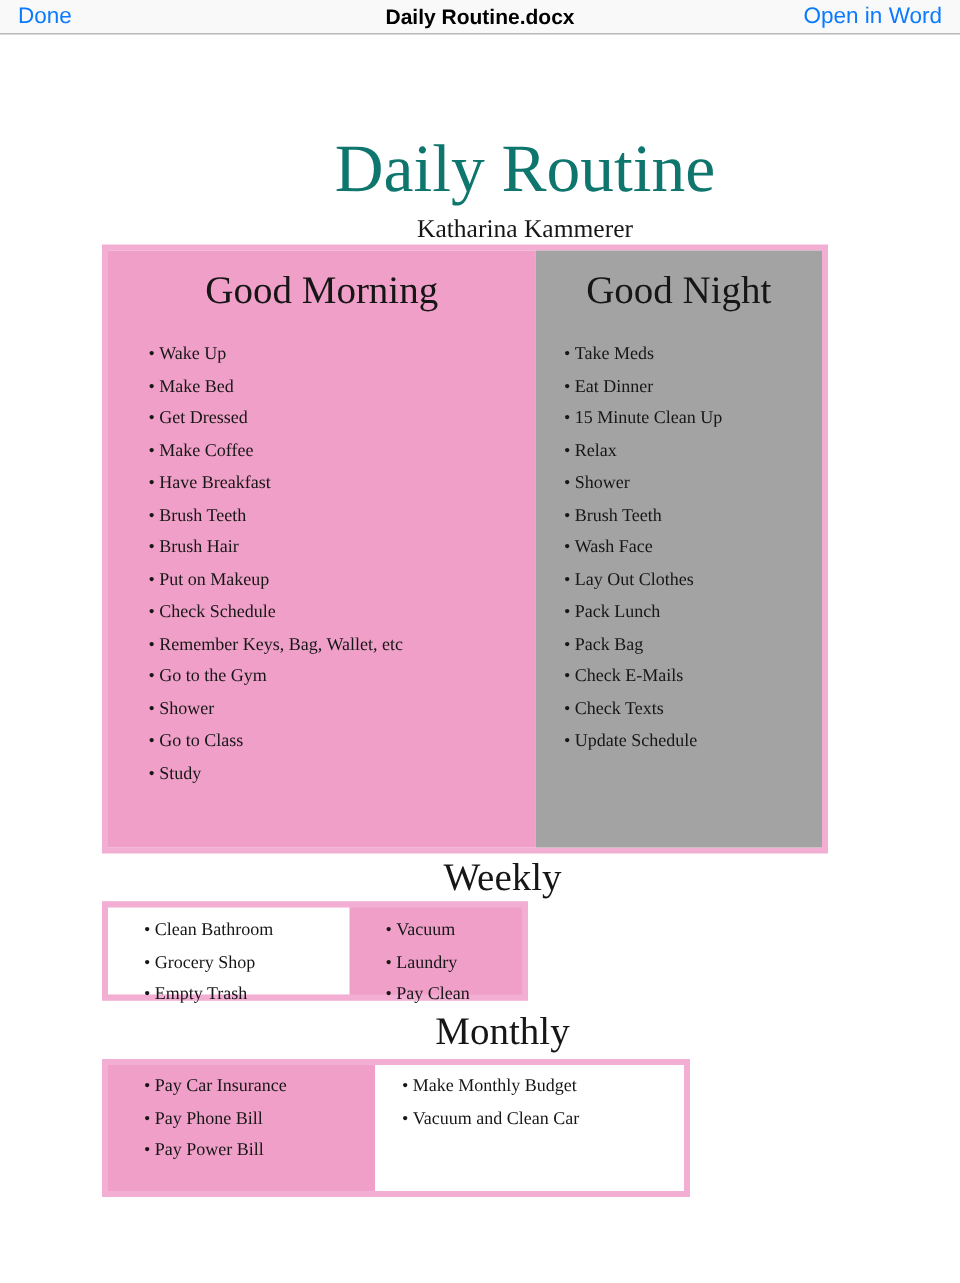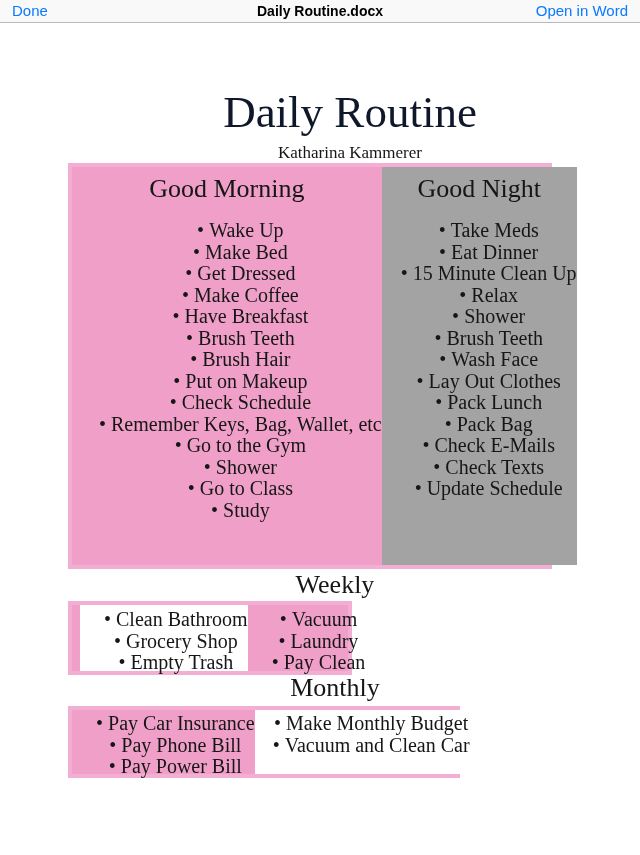--- a/index.html
+++ b/index.html
@@ -45,21 +45,21 @@
     white-space: nowrap;
   }
   
   .doc-title {
     position: absolute;
     top: 86px; left: 60px; width: 580px;
     margin: 0;
     text-align: center;
     font-size: 45px;
     font-weight: normal;
-    color: #0f172a;
+    color: #0f766e;
   }
   .doc-author {
     position: absolute;
     top: 143px; left: 60px; width: 580px;
     text-align: center;
     font-size: 17px;
   }
   
   .daily-table {
     position: absolute;
@@ -67,57 +67,56 @@
     width: 484px; height: 406px;
     box-sizing: border-box;
     border: 4px solid var(--pink-border, #f3afd3);
     display: flex;
     background: #fff;
   }
   .cell { box-sizing: border-box; }
   .cell.morning { flex: 0 0 285px; background: var(--pink-fill, #f0a0c8); }
   .cell.night   { flex: 1; background: #a3a3a3; }
   .cell h2 {
-    margin: 7px 0 0 0;
+    margin: 12px 0 0 0;
     text-align: center;
     font-size: 26px;
     font-weight: normal;
   }
   .cell.morning .list { margin-top: 16px; padding-left: 27px; }
   .cell.night   .list { margin-top: 16px; padding-left: 19px; }
-  .li { font-size: 20px; line-height: 21.5px; white-space: nowrap; text-align: center; }
+  .li { font-size: 12px; line-height: 21.5px; white-space: nowrap; }
   .li::before { content: "\2022\00a0"; }
   
   .mid-heading {
     position: absolute;
     left: 53px; width: 564px;
     margin: 0;
     text-align: center;
     font-size: 26px;
     font-weight: normal;
   }
   .weekly-h  { top: 570px; }
   .monthly-h { top: 673px; }
   .weekly-table {
     position: absolute;
     top: 601px; left: 68px;
-    width: 284px; height: 74px;
+    width: 284px; height: 66px;
     box-sizing: border-box;
     border: 4px solid var(--pink-border, #f3afd3);
     background: var(--pink-fill, #f0a0c8);
     display: flex;
-    padding-left: 8px;
   }
   .weekly-table .wcell-left  { flex: 0 0 161px; background: #ffffff; }
   .weekly-table .wcell-right { flex: 1; }
   .weekly-table .list { padding: 4px 0 0 24px; }
   .monthly-table {
     position: absolute;
     top: 706px; left: 68px;
-    width: 392px; height: 72px;
+    width: 392px; height: 92px;
     box-sizing: border-box;
     border: 4px solid var(--pink-border, #f3afd3);
     background: var(--pink-fill, #f0a0c8);
     display: flex;
   }
   .monthly-table .mcell-left  { flex: 0 0 178px; }
   .monthly-table .mcell-right { flex: 1; background: #ffffff; }
   .monthly-table .list { padding: 3px 0 0 24px; }
   .monthly-table .mcell-right .list { padding-left: 18px; }
 </style>

